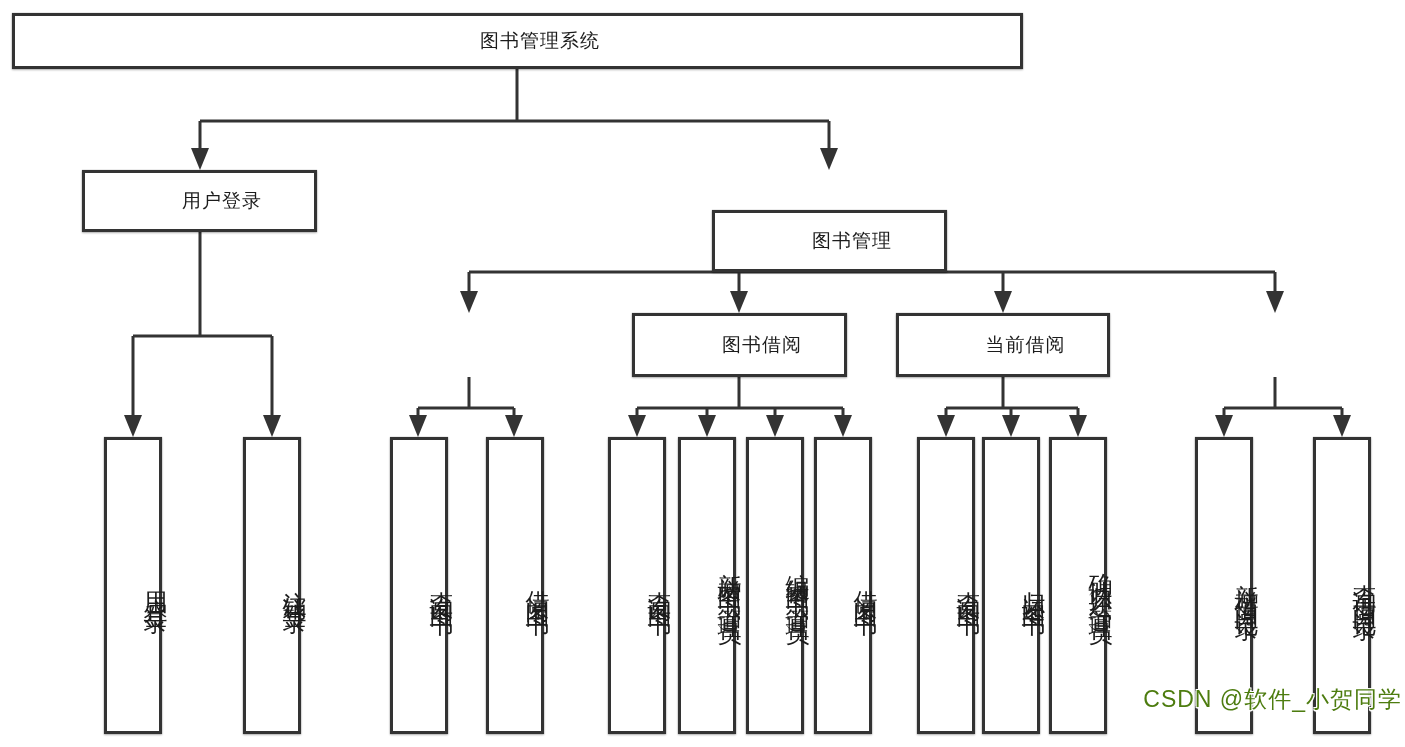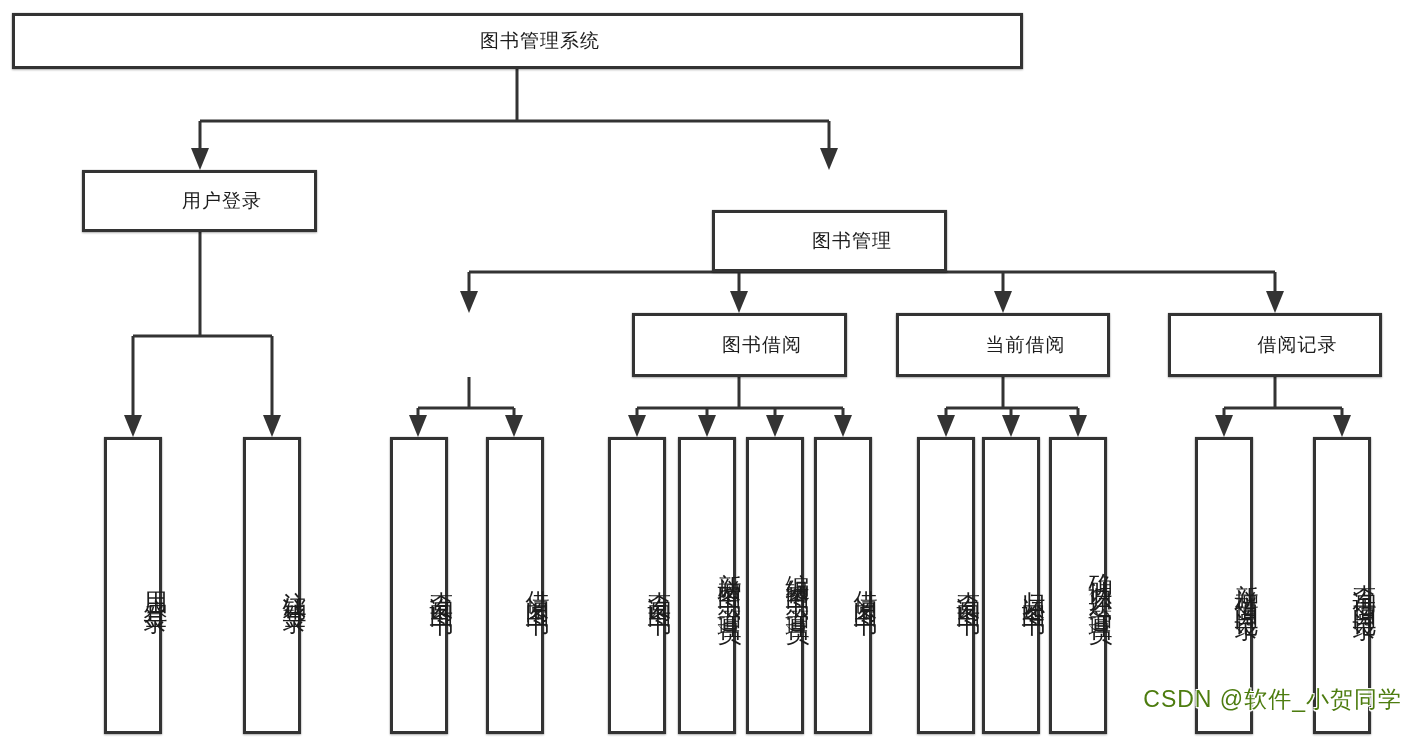--- a/index.html
+++ b/index.html
@@ -91,21 +91,20 @@
     </g>
   </svg>
 
   <div class="node hbox" style="left:12px; top:13px; width:1011px; height:56px;">图书管理系统</div>
 
   <div class="node hbox" style="left:82px; top:170px; width:235px; height:62px;">用户登录</div>
   <div class="node hbox" style="left:712px; top:170px; width:235px; height:62px;margin-top:40px;">图书管理</div>
 
   <div class="node hbox" style="left:896px; top:313px; width:214px; height:64px;">当前借阅</div>
   <div class="node hbox" style="left:632px; top:313px; width:215px; height:64px;">图书借阅</div>
-  <div class="node hbox" style="left:1168px; top:313px; width:214px; height:64px;">借阅记录</div>
 
   <div class="node vbox" style="left:104px;">用户登录</div>
   <div class="node vbox" style="left:243px;">注销登录</div>
 
   <div class="node vbox" style="left:390px;">查询图书</div>
   <div class="node vbox" style="left:486px;">借阅图书</div>
 
   <div class="node vbox" style="left:608px;">查询图书</div>
   <div class="node vbox" style="left:678px;">新增图书（管理员）</div>
   <div class="node vbox" style="left:746px;">编辑图书（管理员）</div>

